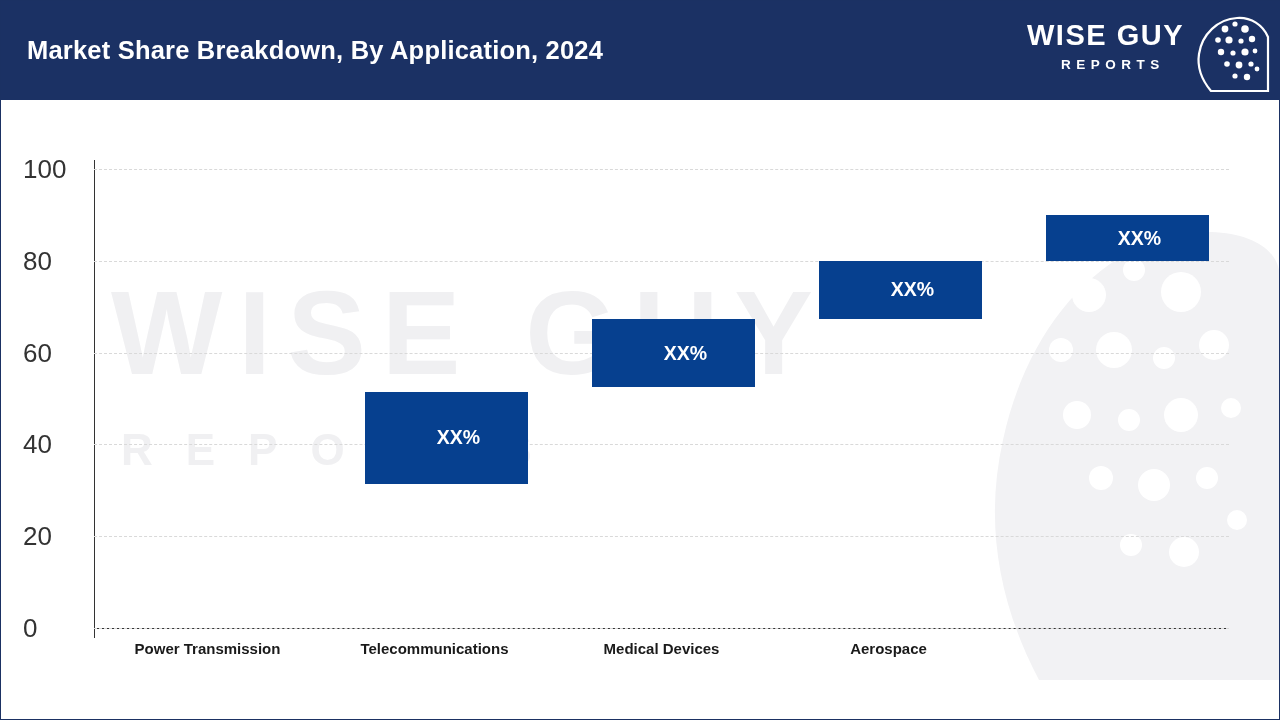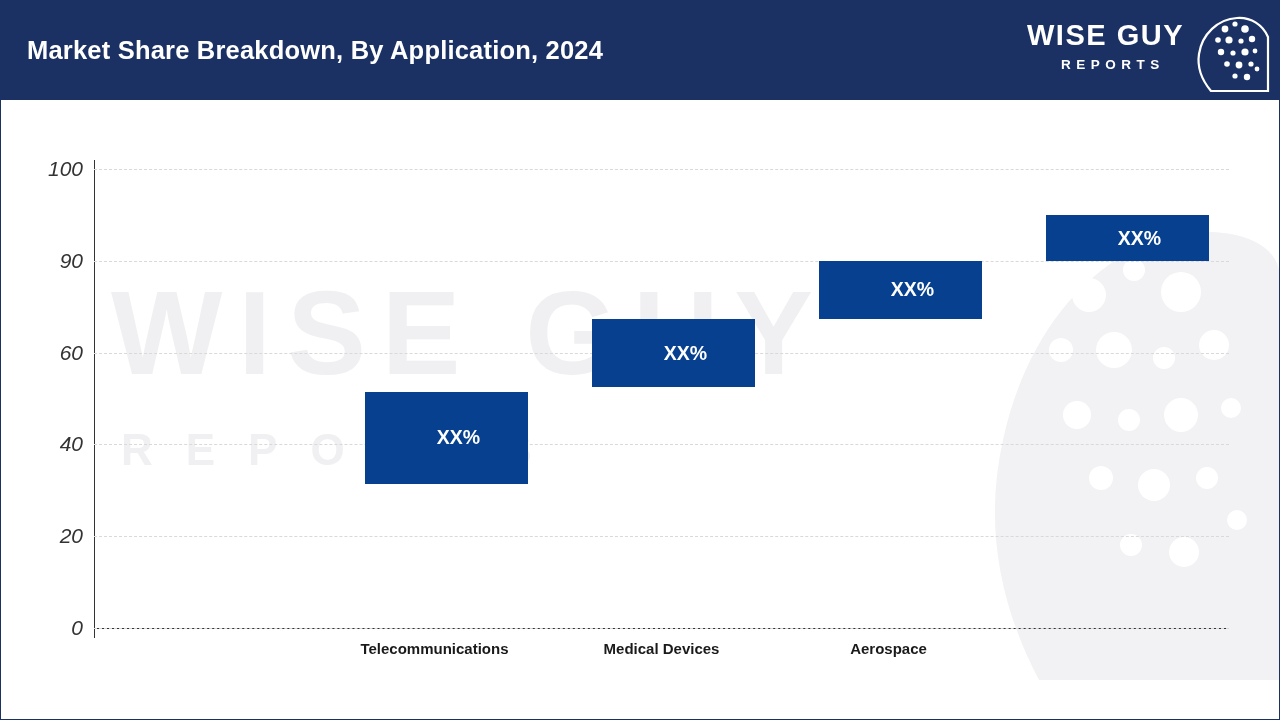--- a/index.html
+++ b/index.html
@@ -125,26 +125,25 @@
     position: absolute;
     left: 0;
     width: 1135px;
     height: 0;
     border-top: 1px dashed #d9d9d9;
   }
   .axis-label {
     position: absolute;
     right: 1146px;
     transform: translateY(-50%);
-    font-size: 21px;
+    font-size: 26px;
     color: #333333;
     white-space: nowrap;
-    text-align: right;
+    text-align: left;
     width: 60px;
-    font-style: italic;
   }
   #y-axis {
     position: absolute;
     left: 93px;
     top: 60px;
     width: 0;
     height: 478px;
     border-left: 1.5px solid #333333;
   }
   #x-axis {
@@ -246,34 +245,35 @@
 
     <div class="gridline" style="top: 459px;"></div>
         <div class="axis-label" style="top: 459px;">0</div>
         <div class="gridline" style="top: 367.2px;"></div>
         <div class="axis-label" style="top: 367.2px;">20</div>
         <div class="gridline" style="top: 275.4px;"></div>
         <div class="axis-label" style="top: 275.4px;">40</div>
         <div class="gridline" style="top: 183.6px;"></div>
         <div class="axis-label" style="top: 183.6px;">60</div>
         <div class="gridline" style="top: 91.8px;"></div>
-        <div class="axis-label" style="top: 91.8px;">90</div>
+        <div class="axis-label" style="top: 91.8px;">80</div>
         <div class="gridline" style="top: 0px;"></div>
         <div class="axis-label" style="top: 0px;">100</div>
         <div class="bar" style="left: 271px; top: 223.074px; width: 139px; height: 91.8px; background: rgb(6, 64, 143);">
           <span class="bar-label">XX%</span>
         </div>
         <div class="bar" style="left: 498px; top: 149.634px; width: 139px; height: 68.85px; background: rgb(6, 64, 143);">
           <span class="bar-label">XX%</span>
         </div>
         <div class="bar" style="left: 725px; top: 92.259px; width: 139px; height: 57.375px; background: rgb(6, 64, 143);">
           <span class="bar-label">XX%</span>
         </div>
         <div class="bar" style="left: 952px; top: 46.359px; width: 139px; height: 45.9px; background: rgb(6, 64, 143);">
           <span class="bar-label">XX%</span>
         </div>
       </div>
 
+  <div class="tick-label" style="left: 93px; width: 227px;">Power Transmission</div>
       <div class="tick-label" style="left: 320px; width: 227px;">Telecommunications</div>
       <div class="tick-label" style="left: 547px; width: 227px;">Medical Devices</div>
       <div class="tick-label" style="left: 774px; width: 227px;">Aerospace</div>
     </div>
 </div>
 
 </body></html>

